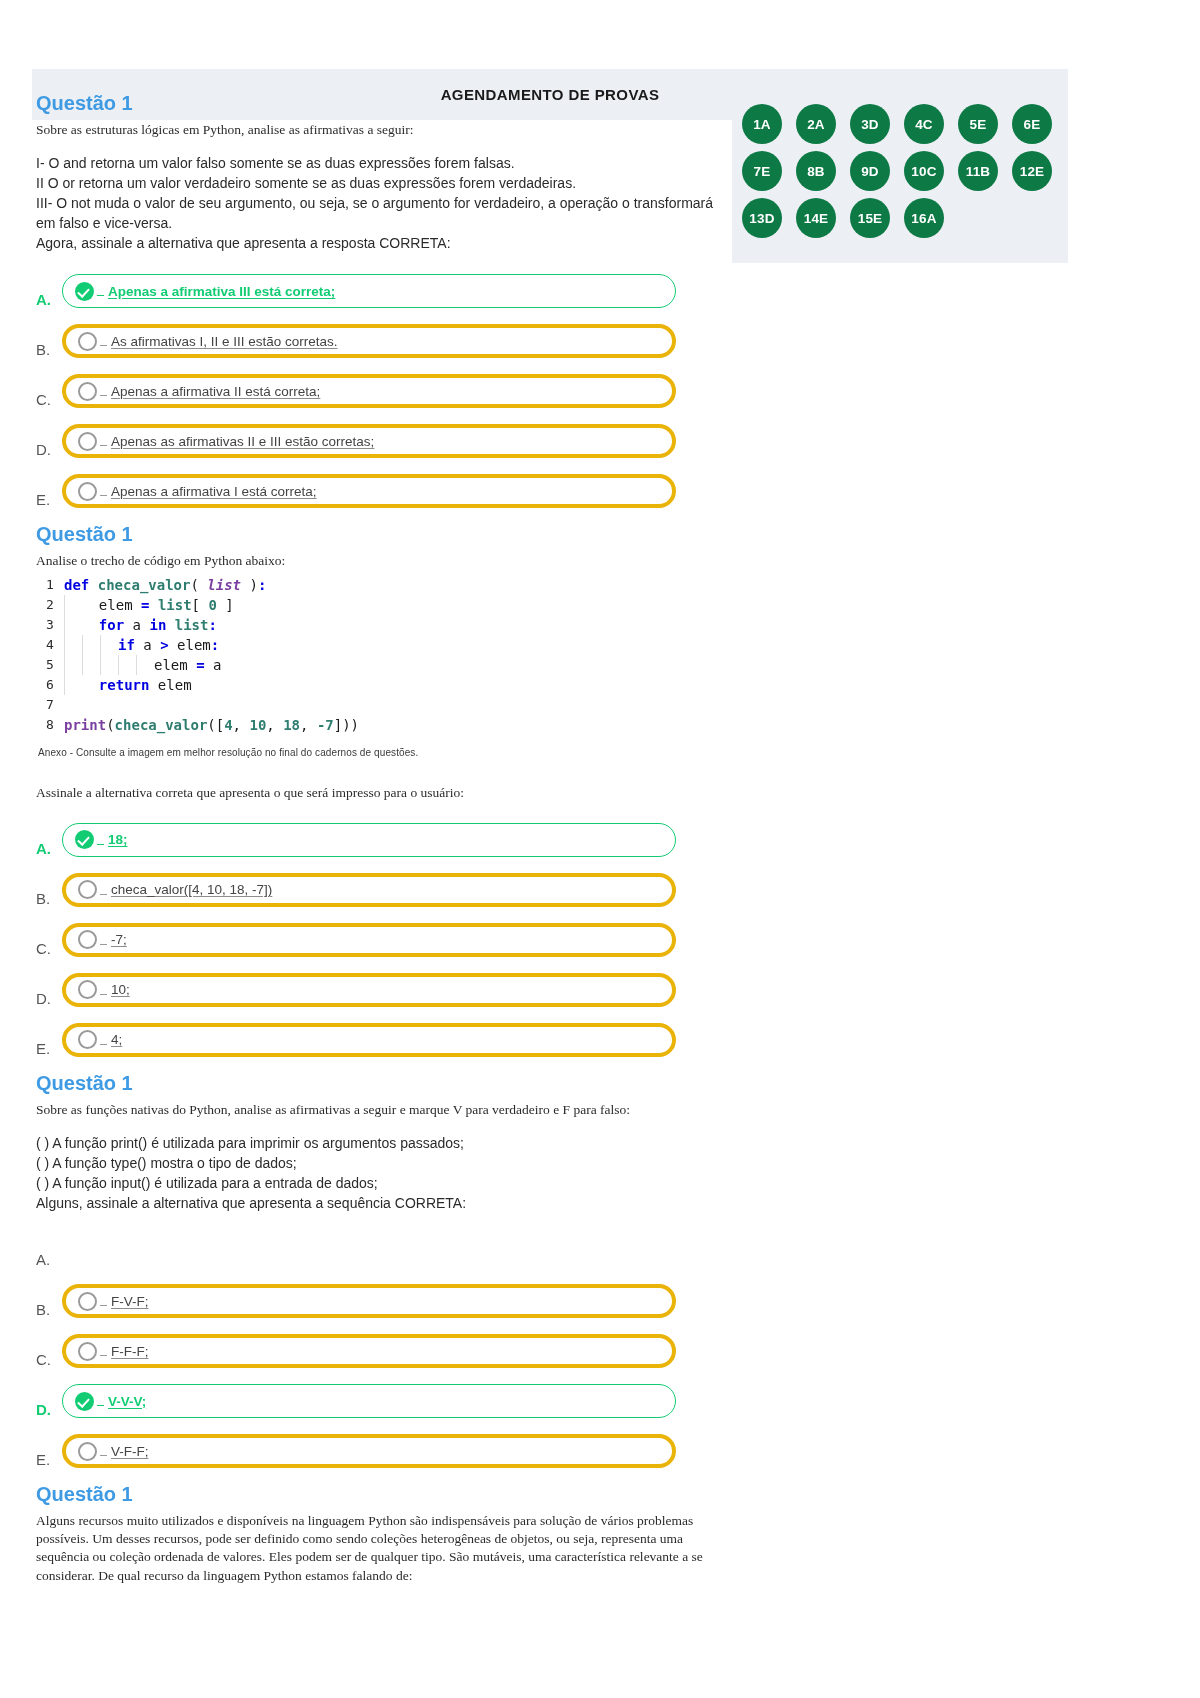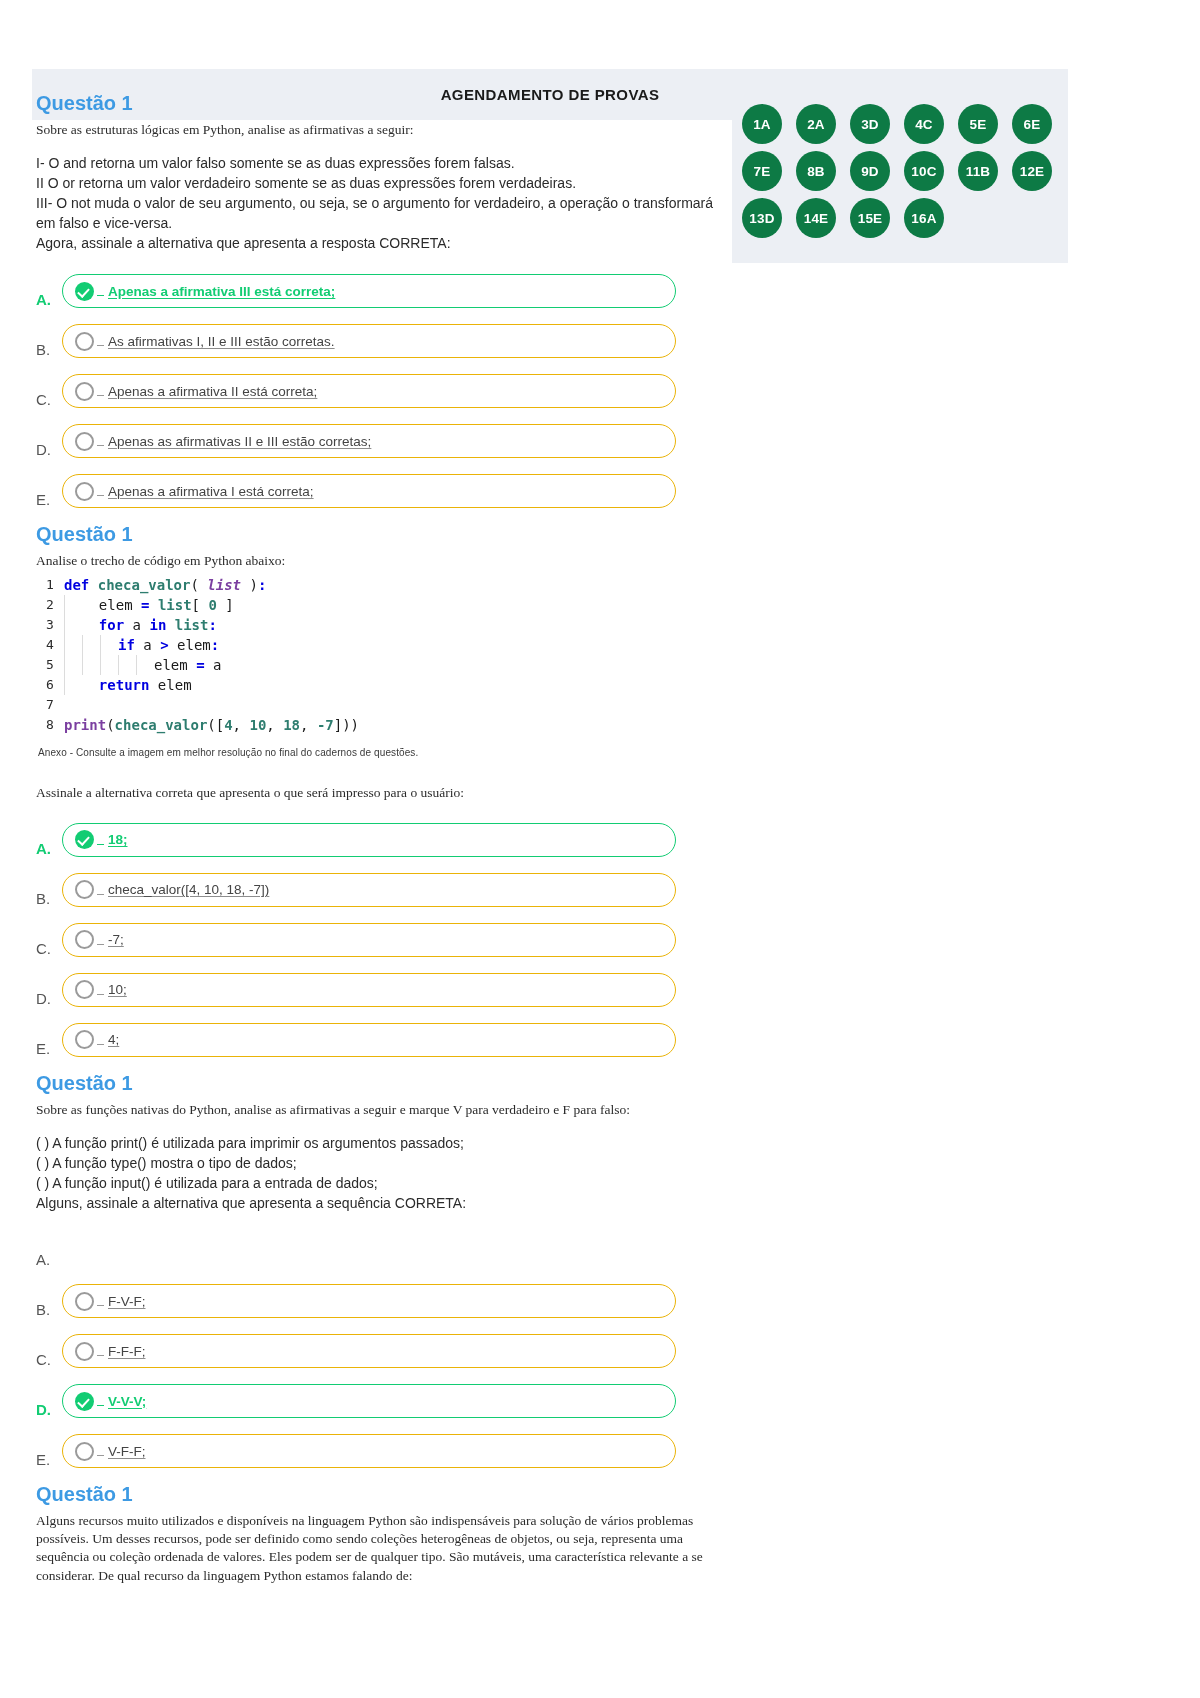--- a/index.html
+++ b/index.html
@@ -64,21 +64,21 @@
     position:relative;height:36px;margin-bottom:14px;
     display:flex;align-items:center;
   }
   .opt-letter{
     width:26px;text-align:left;
     font-size:15px;color:#555;
     align-self:flex-end;padding-bottom:1px;
   }
   .opt-box{
     flex:0 0 614px;width:614px;height:34px;
-    border:1px solid #eab308;border-radius:18px;
+    border:4px solid #eab308;border-radius:18px;
     display:flex;align-items:center;
     padding:0 12px;box-sizing:border-box;
     background:#fff;
   }
   .opt.correct .opt-box{border:1.5px solid #12cc73;}
   .opt.correct .opt-letter{color:#12cc73;font-weight:bold;}
   .radio{
     width:19px;height:19px;border-radius:50%;
     border:2px solid #9a9a9a;box-sizing:border-box;
     flex:0 0 19px;

